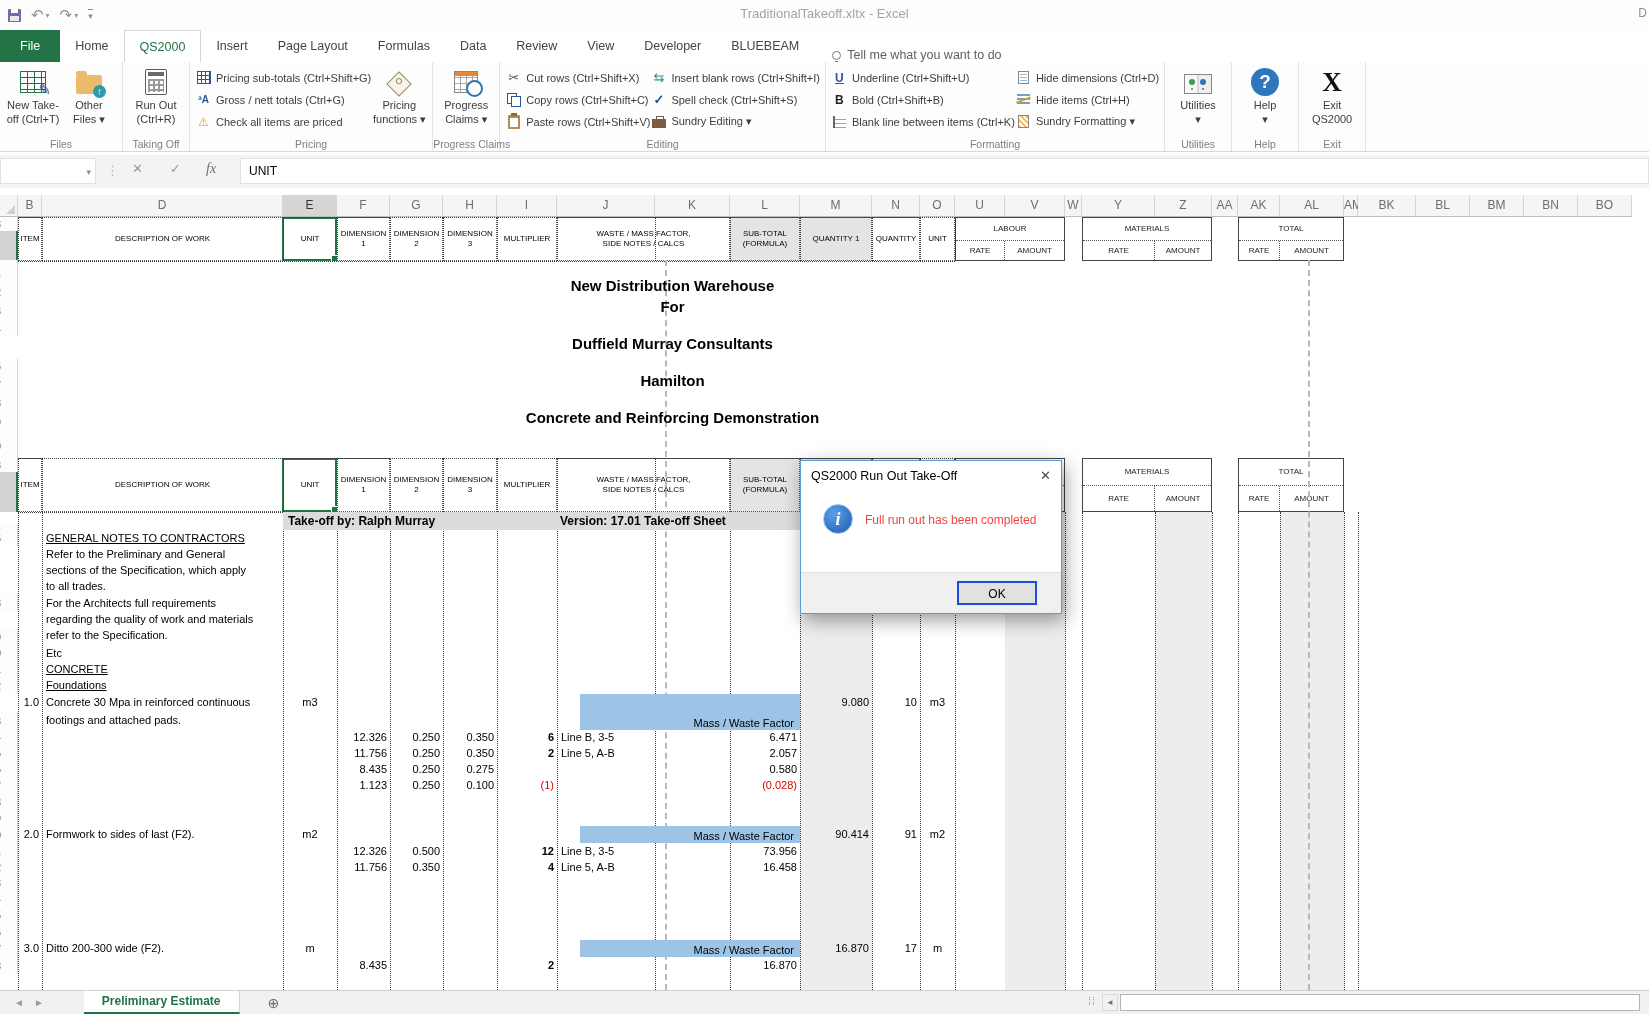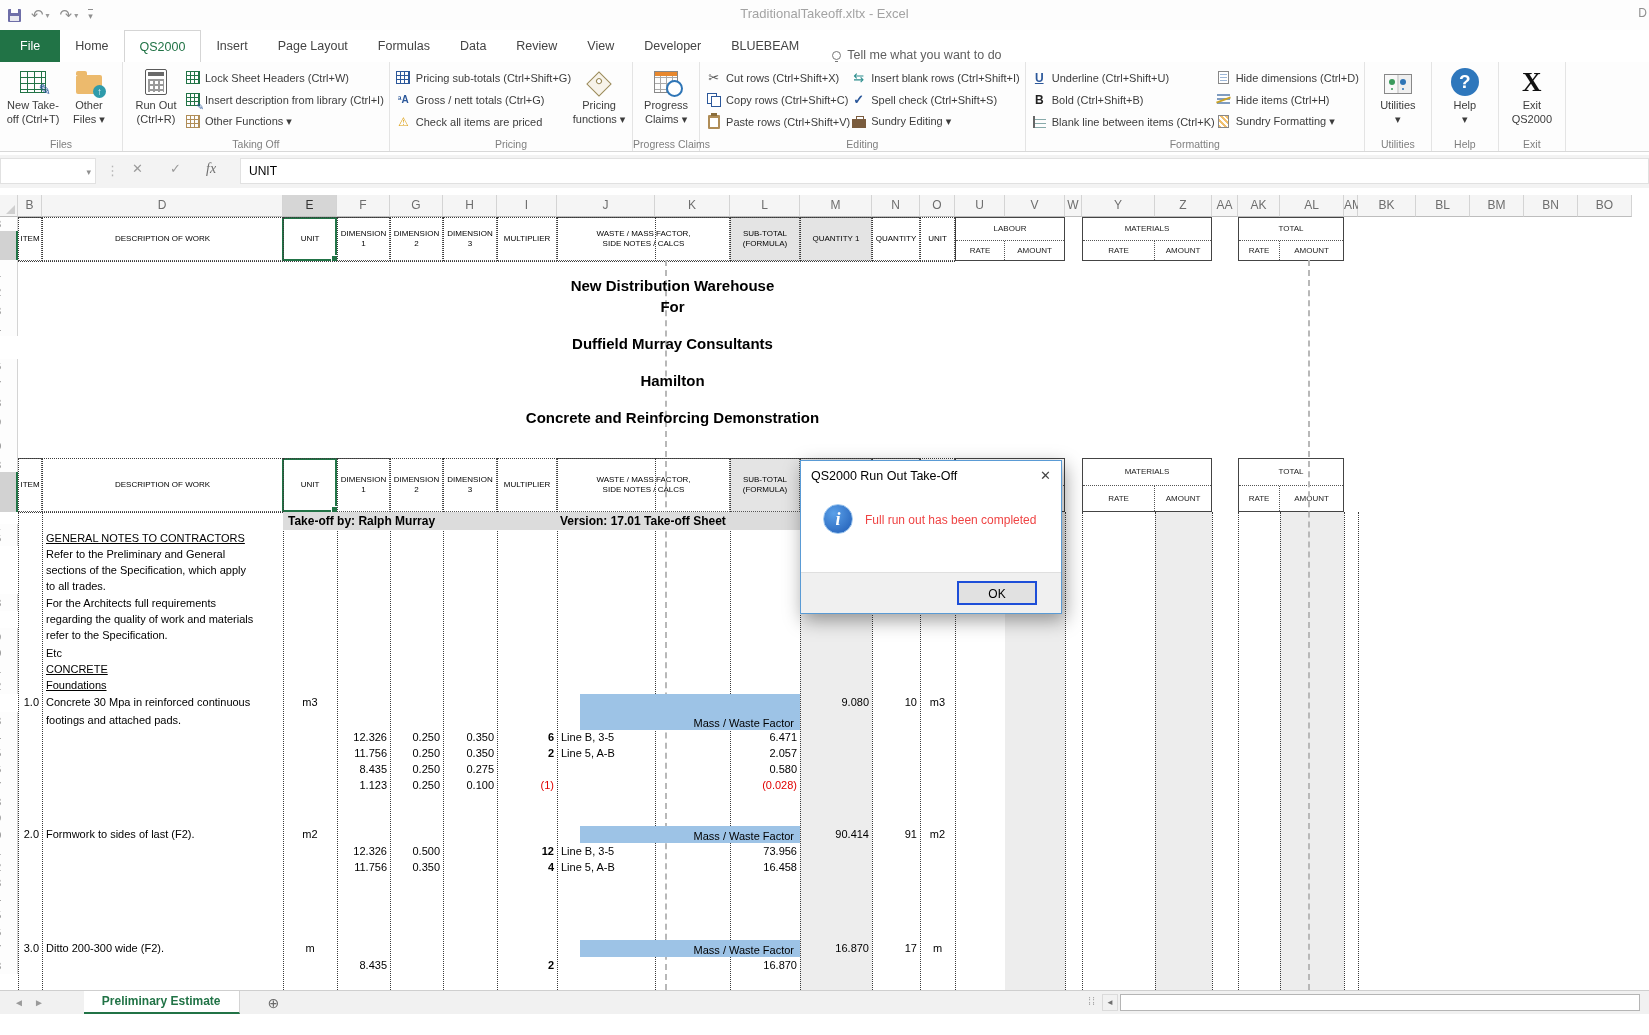--- a/index.html
+++ b/index.html
@@ -226,40 +226,20 @@
           </div>
           <div class="glabel">Files</div>
         </div>
         <div class="rgroup">
           <div class="bigbtn">
             <div class="ico-lg">
               <div class="bi-runout"></div>
             </div>
             <div class="biglabel">Run Out
 (Ctrl+R)</div>
-          </div>
-          <div class="smallcol">
-            <div class="smallbtn">
-              <div class="ico-sm">
-                <div class="gridic g-green"></div>
-              </div>
-              <div class="smalllabel">Lock Sheet Headers (Ctrl+W)</div>
-            </div>
-            <div class="smallbtn">
-              <div class="ico-sm">
-                <div class="gridic g-green pencil"></div>
-              </div>
-              <div class="smalllabel">Insert description from library (Ctrl+I)</div>
-            </div>
-            <div class="smallbtn">
-              <div class="ico-sm">
-                <div class="gridic g-tan"></div>
-              </div>
-              <div class="smalllabel">Other Functions ▾</div>
-            </div>
           </div>
           <div class="glabel">Taking Off</div>
         </div>
         <div class="rgroup">
           <div class="smallcol">
             <div class="smallbtn">
               <div class="ico-sm">
                 <div class="gridic g-blue"></div>
               </div>
               <div class="smalllabel">Pricing sub-totals (Ctrl+Shift+G)</div>

